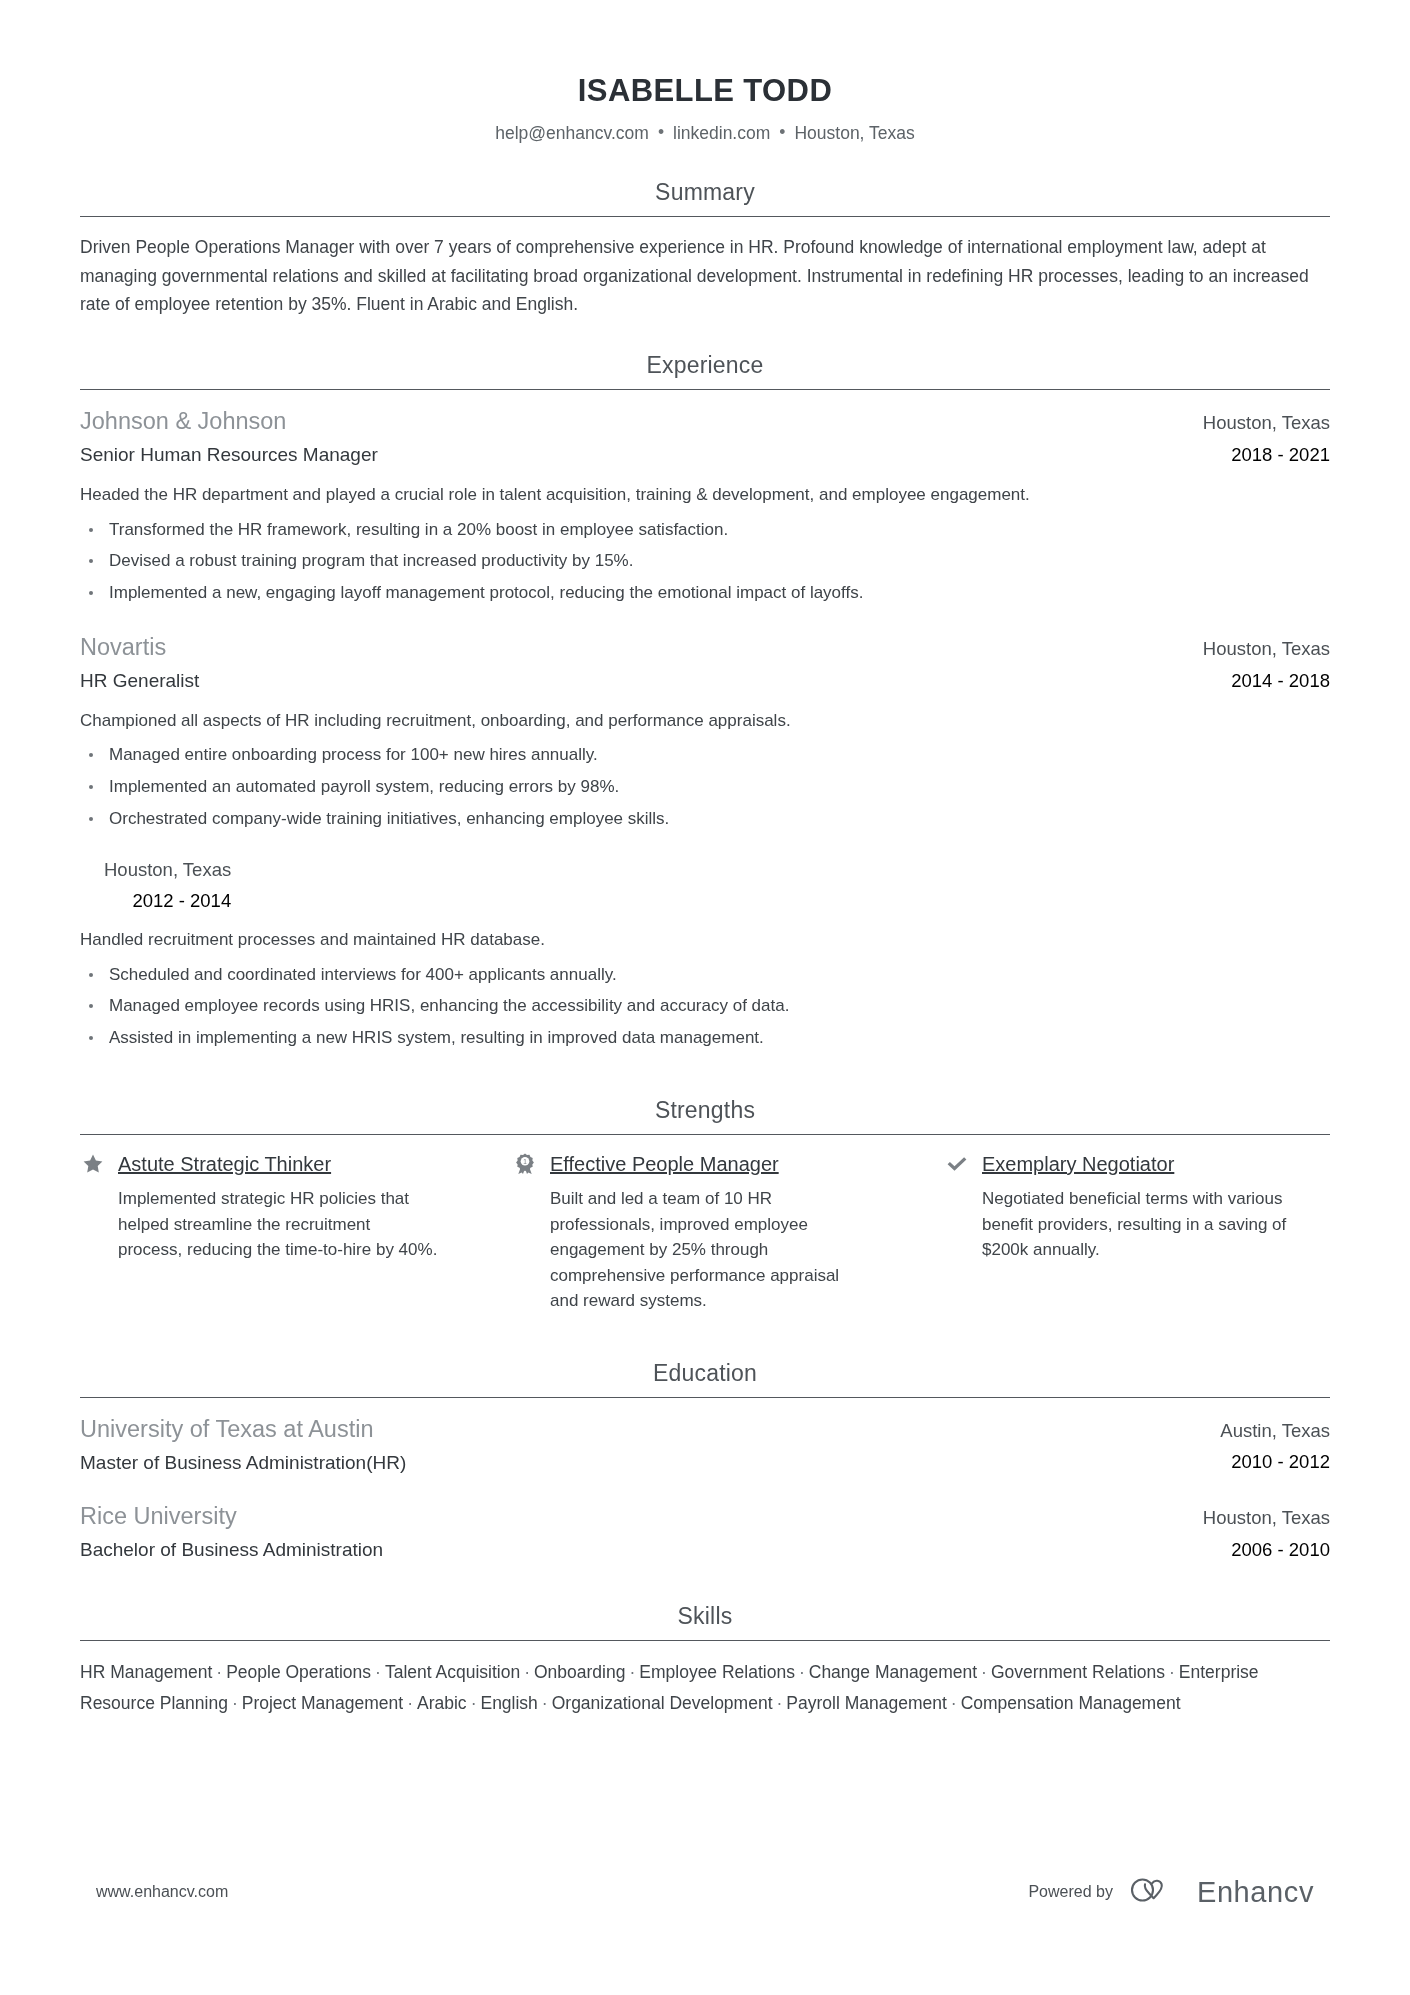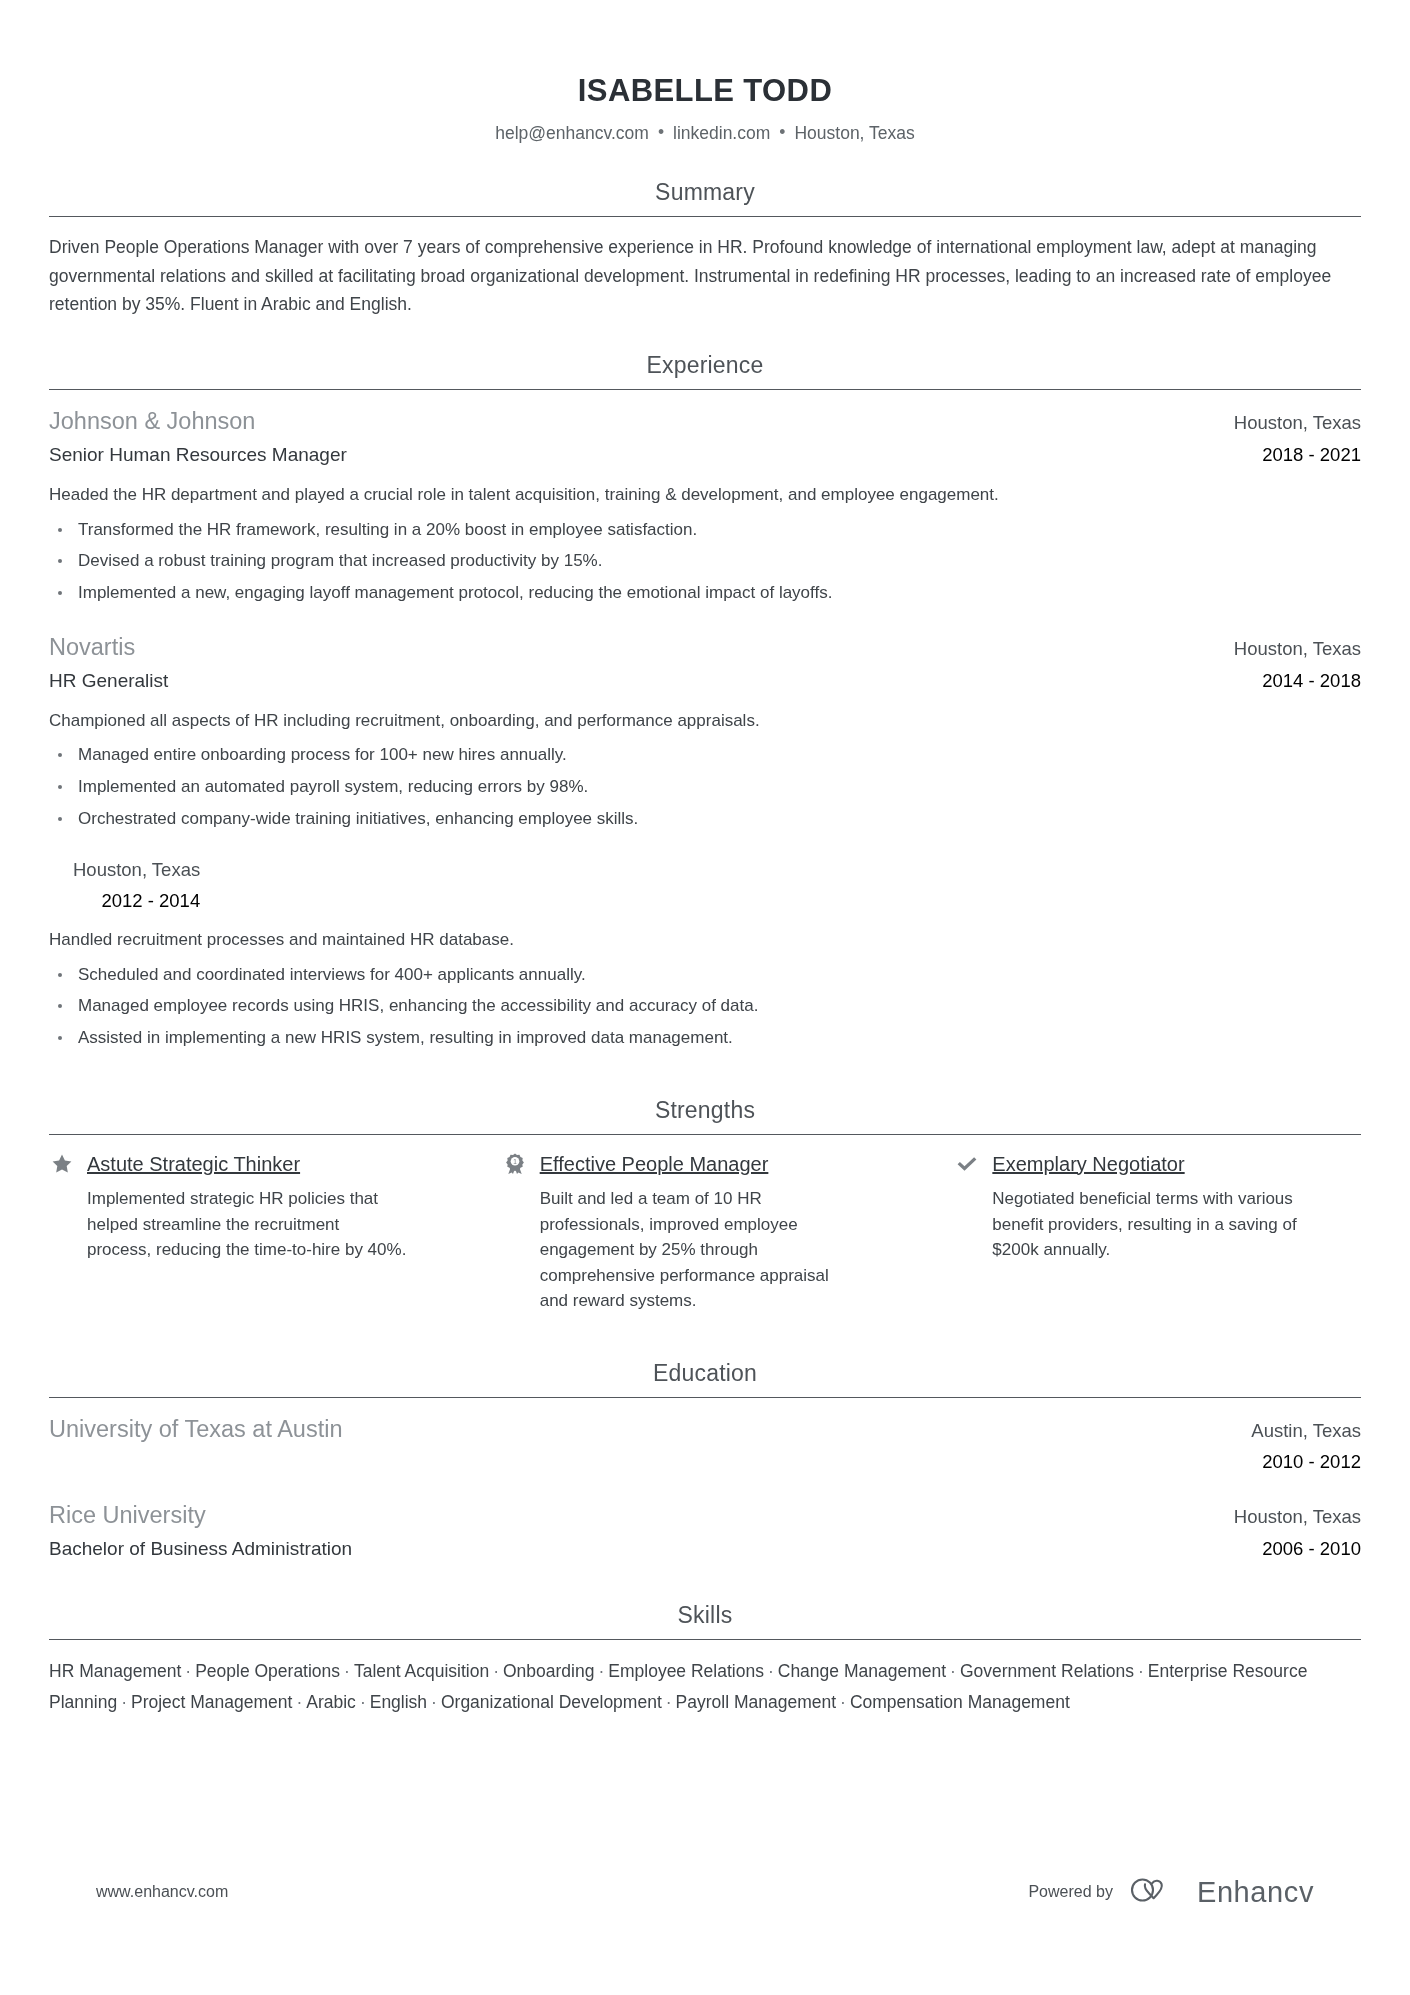--- a/index.html
+++ b/index.html
@@ -12,21 +12,21 @@
     color: #3b4045;
     -webkit-font-smoothing: antialiased;
   }
   .page {
     position: relative;
     width: 1410px;
     height: 1995px;
     margin: 0 auto;
     background: #ffffff;
     box-sizing: border-box;
-    padding: 0 49px;
+    padding: 0 80px;
     overflow: hidden;
   }
 
   
   .header {
     padding-top: 72px;
     text-align: center;
   }
   .full-name {
     font-size: 31px;
@@ -376,20 +376,21 @@
   </div>
 
   <div class="section" style="margin-top:46px;">
     <div class="section-title">Education</div>
     <div class="section-rule"></div>
     <div class="section-body" id="education-list">
         <div class="entry">
           <div class="entry-head">
             <div class="entry-left">
               <div class="org-name">University of Texas at Austin</div>
+              <div class="role-title">Master of Business Administration(HR)</div>
             </div>
             <div class="entry-right">
               <div class="entry-location">Austin, Texas</div>
               <div class="entry-dates">2010 - 2012</div>
             </div>
           </div>
         </div>
         <div class="entry">
           <div class="entry-head">
             <div class="entry-left">

